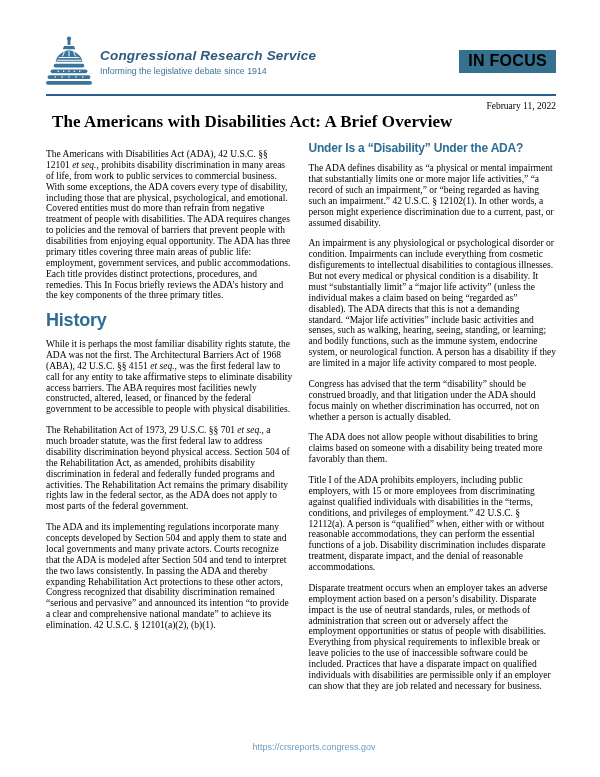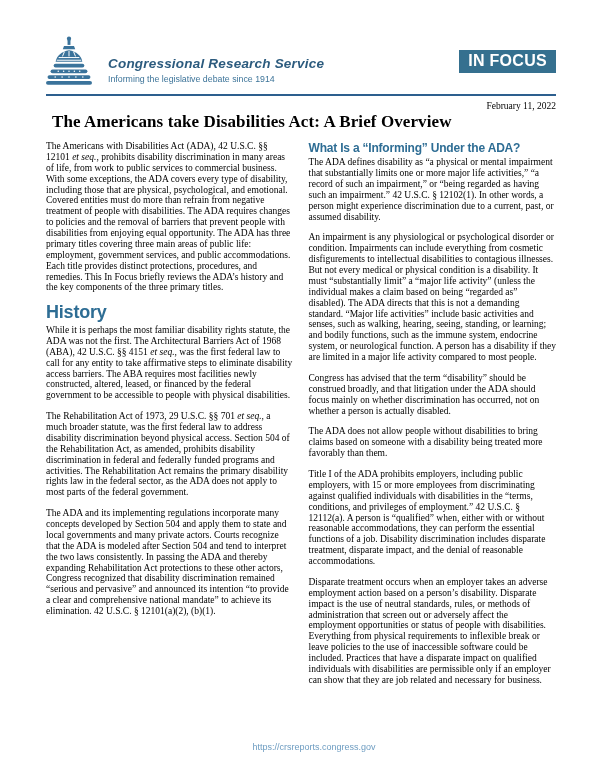--- a/index.html
+++ b/index.html
@@ -10,36 +10,36 @@
     height: 777px;
     margin: 0 auto;
     background: #ffffff;
     padding: 34px 44px 0 46px;
     font-family: "Liberation Serif", serif;
     color: #000000;
     overflow: hidden;
   }
   
   .masthead { display: flex; justify-content: space-between; align-items: flex-start; }
-  .brand { display: flex; align-items: center; gap: 16px; }
+  .brand { display: flex; align-items: flex-start; gap: 8px; }
   .brand-icon { flex: 0 0 auto; margin-top: 1px; }
   .brand-text { padding-top: 14px; }
   .org-name {
     font-family: "Liberation Sans", sans-serif;
     font-weight: bold; font-style: italic;
     font-size: 13.5px; color: #2c5b7e; letter-spacing: 0.2px;
   }
   .tagline {
     font-family: "Liberation Sans", sans-serif;
     font-size: 8.8px; color: #3d7499; margin-top: 3px;
   }
   .badge {
     margin-top: 16px;
     background: #35708f;
-    color: #ffffff;
+    color: #000000;
     font-family: "Liberation Sans", sans-serif;
     font-weight: bold;
     font-size: 16px;
     letter-spacing: 0.3px;
     padding: 2px 9px 3px 9px;
   }
   .rule { border: none; border-top: 2.5px solid #2d5f8e; margin-top: 3px; }
   .date-line {
     text-align: right;
     font-size: 9.5px;
@@ -47,21 +47,21 @@
   }
   .doc-title {
     font-size: 17px;
     font-weight: bold;
     margin: 1px 0 9px 6px;
     letter-spacing: 0.1px;
   }
   
   .columns { display: flex; gap: 15px; }
   .col { width: 248px; font-size: 9.5px; line-height: 1.145; }
-  .col p { margin: 0 0 10px 0; }
+  .col p { margin: 8px 0 10px 0; }
   .sec-heading {
     font-family: "Liberation Sans", sans-serif;
     font-weight: bold;
     font-size: 18px;
     color: #2e6d94;
     letter-spacing: -0.2px;
     margin: 1px 0 2px 0;
     line-height: 1.1;
   }
   .sec-heading.nowrap { white-space: nowrap; font-size: 12px; }
@@ -126,39 +126,39 @@
         <div class="tagline">Informing the legislative debate since 1914</div>
       </div>
     </div>
     <div class="badge">IN FOCUS</div>
   </div>
 
   <hr class="rule">
 
   <div class="date-line">February 11, 2022</div>
 
-  <h1 class="doc-title">The Americans take Disabilities Act: A Brief Overview</h1>
+  <h1 class="doc-title">The Americans with Disabilities Act: A Brief Overview</h1>
 
   <div class="columns">
 
     <div class="col">
       <p><span>The Americans with Disabilities Act (ADA), 42 U.S.C. §§ 12101 </span><span class="it">et seq.</span><span>, prohibits disability discrimination in many areas of life, from work to public services to commercial business. With some exceptions, the ADA covers every type of disability, including those that are physical, psychological, and emotional. Covered entities must do more than refrain from negative treatment of people with disabilities. The ADA requires changes to policies and the removal of barriers that prevent people with disabilities from enjoying equal opportunity. The ADA has three primary titles covering three main areas of public life: employment, government services, and public accommodations. Each title provides distinct protections, procedures, and remedies. This In Focus briefly reviews the ADA’s history and the key components of the three primary titles.</span></p>
 
       <h2 class="sec-heading">History</h2>
 
       <p><span>While it is perhaps the most familiar disability rights statute, the ADA was not the first. The Architectural Barriers Act of 1968 (ABA), 42 U.S.C. §§ 4151 </span><span class="it">et seq.</span><span>, was the first federal law to call for any entity to take affirmative steps to eliminate disability access barriers. The ABA requires most facilities newly constructed, altered, leased, or financed by the federal government to be accessible to people with physical disabilities.</span></p>
 
       <p><span>The Rehabilitation Act of 1973, 29 U.S.C. §§ 701 </span><span class="it">et seq.</span><span>, a much broader statute, was the first federal law to address disability discrimination beyond physical access. Section 504 of the Rehabilitation Act, as amended, prohibits disability discrimination in federal and federally funded programs and activities. The Rehabilitation Act remains the primary disability rights law in the federal sector, as the ADA does not apply to most parts of the federal government.</span></p>
 
       <p>The ADA and its implementing regulations incorporate many concepts developed by Section 504 and apply them to state and local governments and many private actors. Courts recognize that the ADA is modeled after Section 504 and tend to interpret the two laws consistently. In passing the ADA and thereby expanding Rehabilitation Act protections to these other actors, Congress recognized that disability discrimination remained “serious and pervasive” and announced its intention “to provide a clear and comprehensive national mandate” to achieve its elimination. 42 U.S.C. § 12101(a)(2), (b)(1).</p>
 
     </div>
 
     <div class="col">
-      <h2 class="sec-heading nowrap">What Is a “Informing” Under the ADA?</h2>
+      <h2 class="sec-heading nowrap">Under Is a “Disability” Under the ADA?</h2>
 
       <p>The ADA defines disability as “a physical or mental impairment that substantially limits one or more major life activities,” “a record of such an impairment,” or “being regarded as having such an impairment.” 42 U.S.C. § 12102(1). In other words, a person might experience discrimination due to a current, past, or assumed disability.</p>
       <p>An impairment is any physiological or psychological disorder or condition. Impairments can include everything from cosmetic disfigurements to intellectual disabilities to contagious illnesses. But not every medical or physical condition is a disability. It must “substantially limit” a “major life activity” (unless the individual makes a claim based on being “regarded as” disabled). The ADA directs that this is not a demanding standard. “Major life activities” include basic activities and senses, such as walking, hearing, seeing, standing, or learning; and bodily functions, such as the immune system, endocrine system, or neurological function. A person has a disability if they are limited in a major life activity compared to most people.</p>
       <p>Congress has advised that the term “disability” should be construed broadly, and that litigation under the ADA should focus mainly on whether discrimination has occurred, not on whether a person is actually disabled.</p>
       <p>The ADA does not allow people without disabilities to bring claims based on someone with a disability being treated more favorably than them.</p>
 
 
       <p>Title I of the ADA prohibits employers, including public employers, with 15 or more employees from discriminating against qualified individuals with disabilities in the “terms, conditions, and privileges of employment.” 42 U.S.C. § 12112(a). A person is “qualified” when, either with or without reasonable accommodations, they can perform the essential functions of a job. Disability discrimination includes disparate treatment, disparate impact, and the denial of reasonable accommodations.</p>
       <p>Disparate treatment occurs when an employer takes an adverse employment action based on a person’s disability. Disparate impact is the use of neutral standards, rules, or methods of administration that screen out or adversely affect the employment opportunities or status of people with disabilities. Everything from physical requirements to inflexible break or leave policies to the use of inaccessible software could be included. Practices that have a disparate impact on qualified individuals with disabilities are permissible only if an employer can show that they are job related and necessary for business.</p>
     </div>

